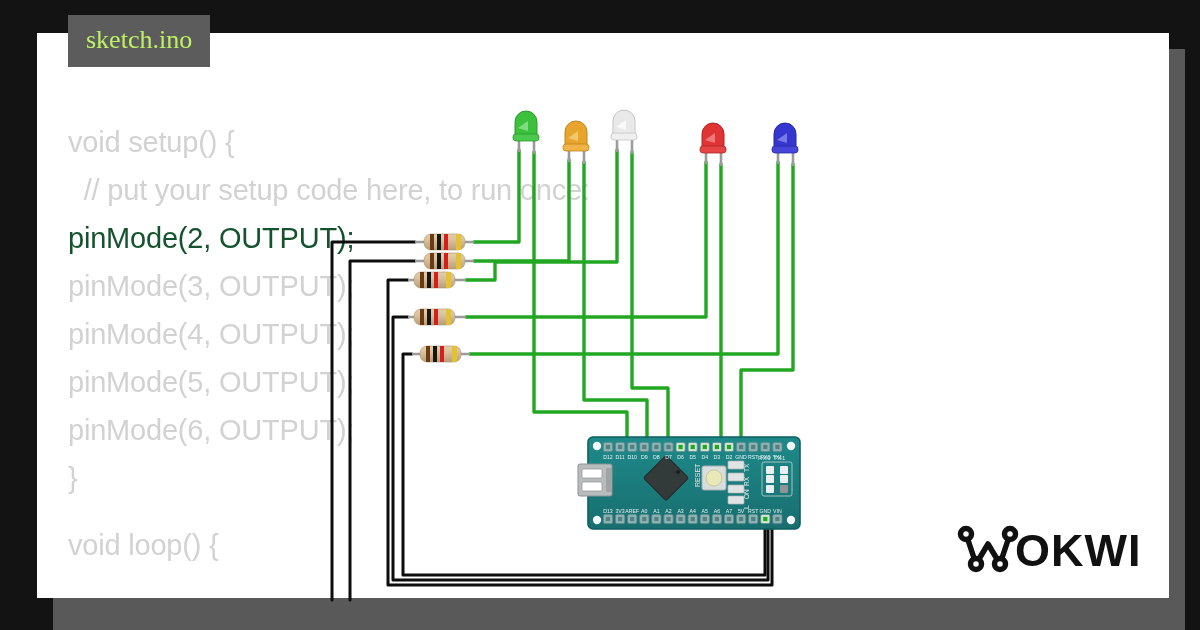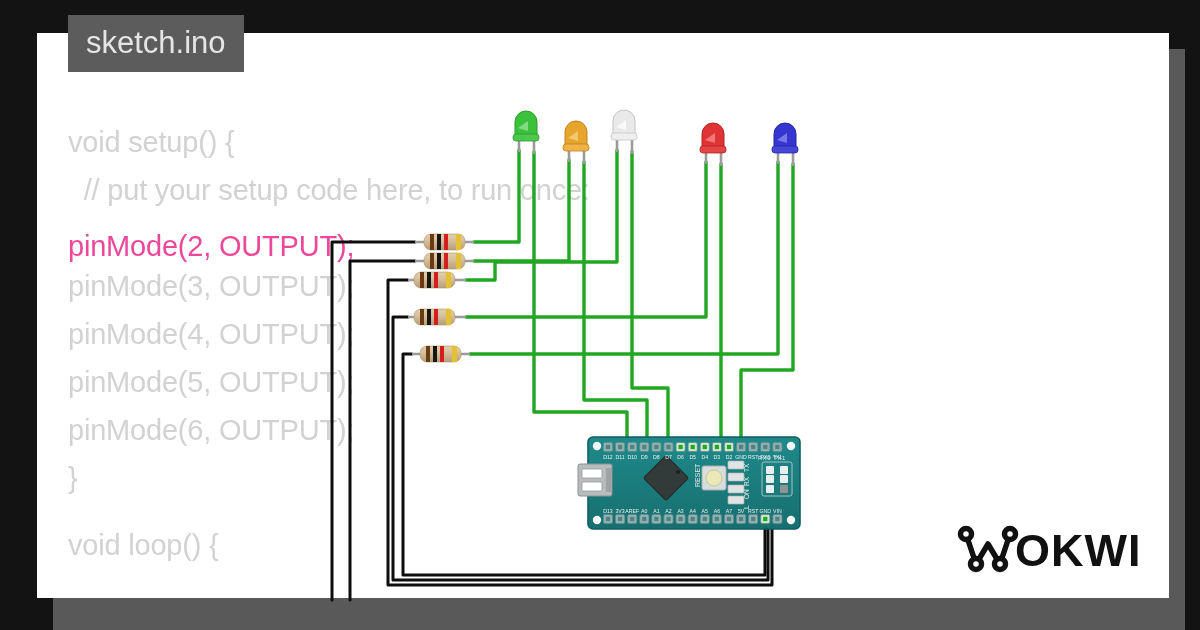--- a/index.html
+++ b/index.html
@@ -51,25 +51,25 @@
     font-weight: 400;
     white-space: pre;
     letter-spacing: -0.2px;
   }
 
   
   #file-tab {
     position: absolute;
     left: 68px; top: 15px;
     background: #5c5c5c;
-    color: #e5e5e5;
-    font-size: 31px;
+    color: #bef264;
+    font-size: 26px;
     line-height: 1;
     padding: 12px 18px 14px 18px;
-    font-family: Liberation Sans, sans-serif;
+    font-family: Liberation Serif, serif;
     z-index: 40;
   }
 
   
   #wokwi-logo {
     position: absolute;
     left: 955px; top: 520px;
     z-index: 30;
   }
 
@@ -85,21 +85,21 @@
 <body>
 
 <div id="stage">
 
   <div id="panel-shadow"></div>
 
   <div id="sheet">
     <div id="code-layer">
         <div class="code-line" style="top: 141px; color: rgb(210, 210, 210);">  // put your setup code here, to run once:</div>
         <div class="code-line" style="top: 93px; color: rgb(210, 210, 210);">void setup() {</div>
-        <div class="code-line" style="top: 197px; color: #ec4899;">pinMode(2, OUTPUT);</div>
+        <div class="code-line" style="top: 189px; color: #14532d;">pinMode(2, OUTPUT);</div>
         <div class="code-line" style="top: 237px; color: rgb(210, 210, 210);">pinMode(3, OUTPUT);</div>
         <div class="code-line" style="top: 285px; color: rgb(210, 210, 210);">pinMode(4, OUTPUT);</div>
         <div class="code-line" style="top: 333px; color: rgb(210, 210, 210);">pinMode(5, OUTPUT);</div>
         <div class="code-line" style="top: 381px; color: rgb(210, 210, 210);">pinMode(6, OUTPUT);</div>
         <div class="code-line" style="top: 429px; color: rgb(210, 210, 210);">}</div>
         <div class="code-line" style="top: 496px; color: rgb(210, 210, 210);">void loop() {</div>
       </div>
   </div>
 
   <div id="file-tab">

